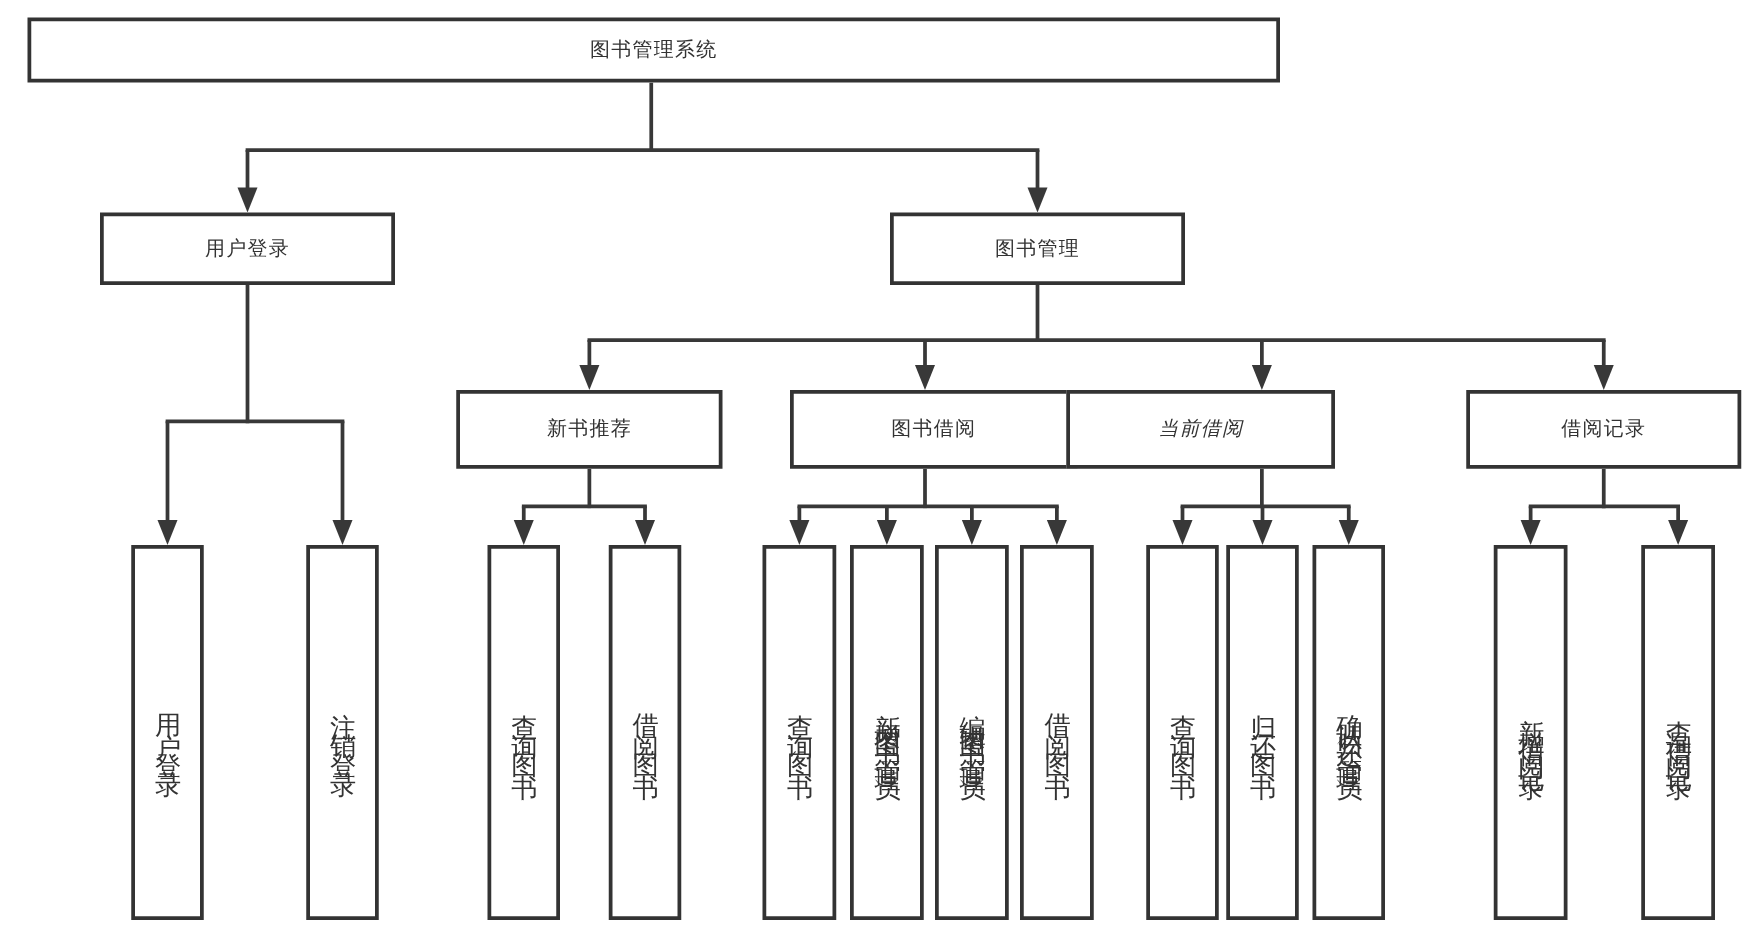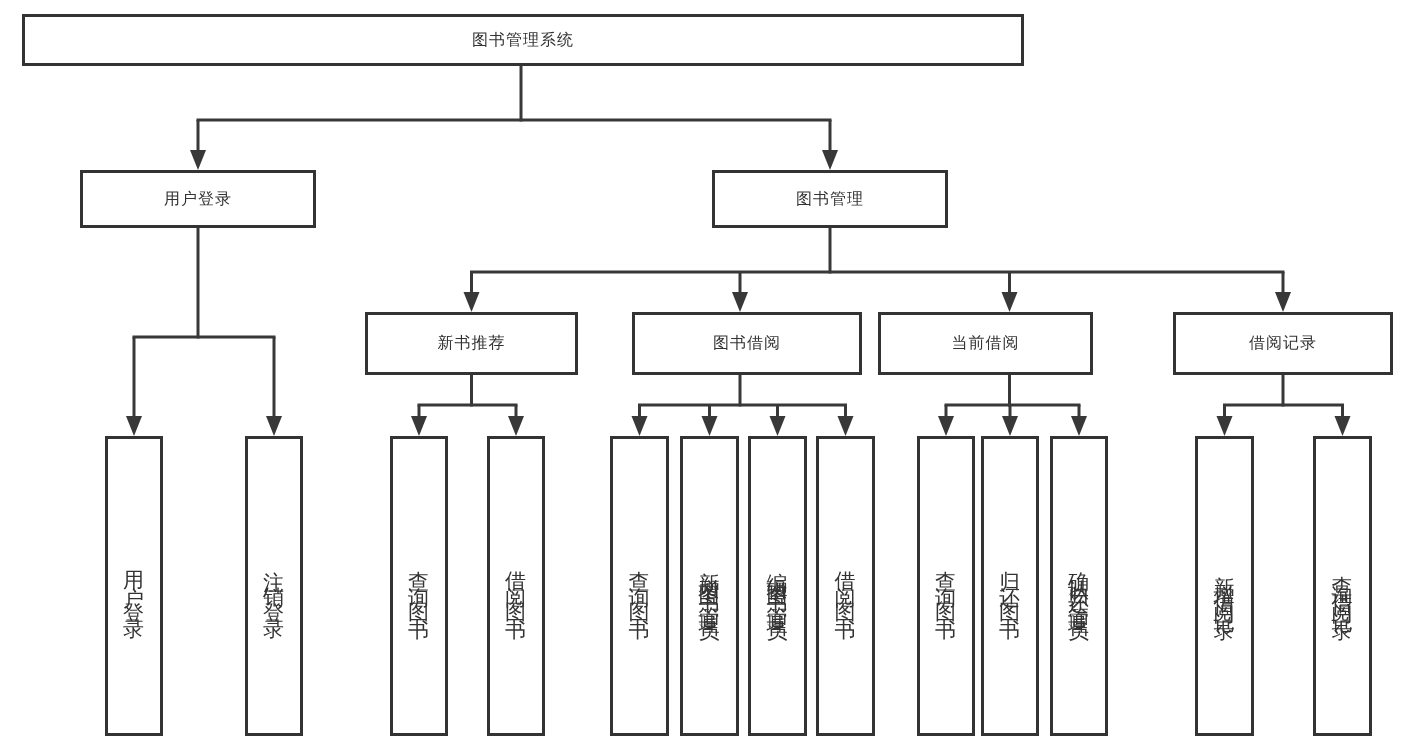--- a/index.html
+++ b/index.html
@@ -113,21 +113,21 @@
   <div class="node" style="left:712px;top:170px;width:236px;height:58px;">
     <span class="lbl">图书管理</span>
   </div>
 
   <div class="node" style="left:365px;top:312px;width:213px;height:63px;">
     <span class="lbl">新书推荐</span>
   </div>
   <div class="node" style="left:632px;top:312px;width:230px;height:63px;">
     <span class="lbl">图书借阅</span>
   </div>
-  <div class="node" style="left:878px;top:312px;width:215px;height:63px;">
+  <div class="node" style="left:853px;top:312px;width:215px;height:63px;font-style:italic;">
     <span class="lbl">当前借阅</span>
   </div>
   <div class="node" style="left:1173px;top:312px;width:220px;height:63px;font-family:Liberation Mono, monospace;">
     <span class="lbl">借阅记录</span>
   </div>
 
   <div class="node leaf" style="left:105px;top:436px;width:58px;height:300px;">
     <span class="lbl ls4">用户登录</span>
   </div>
   <div class="node leaf" style="left:245px;top:436px;width:58px;height:300px;">

